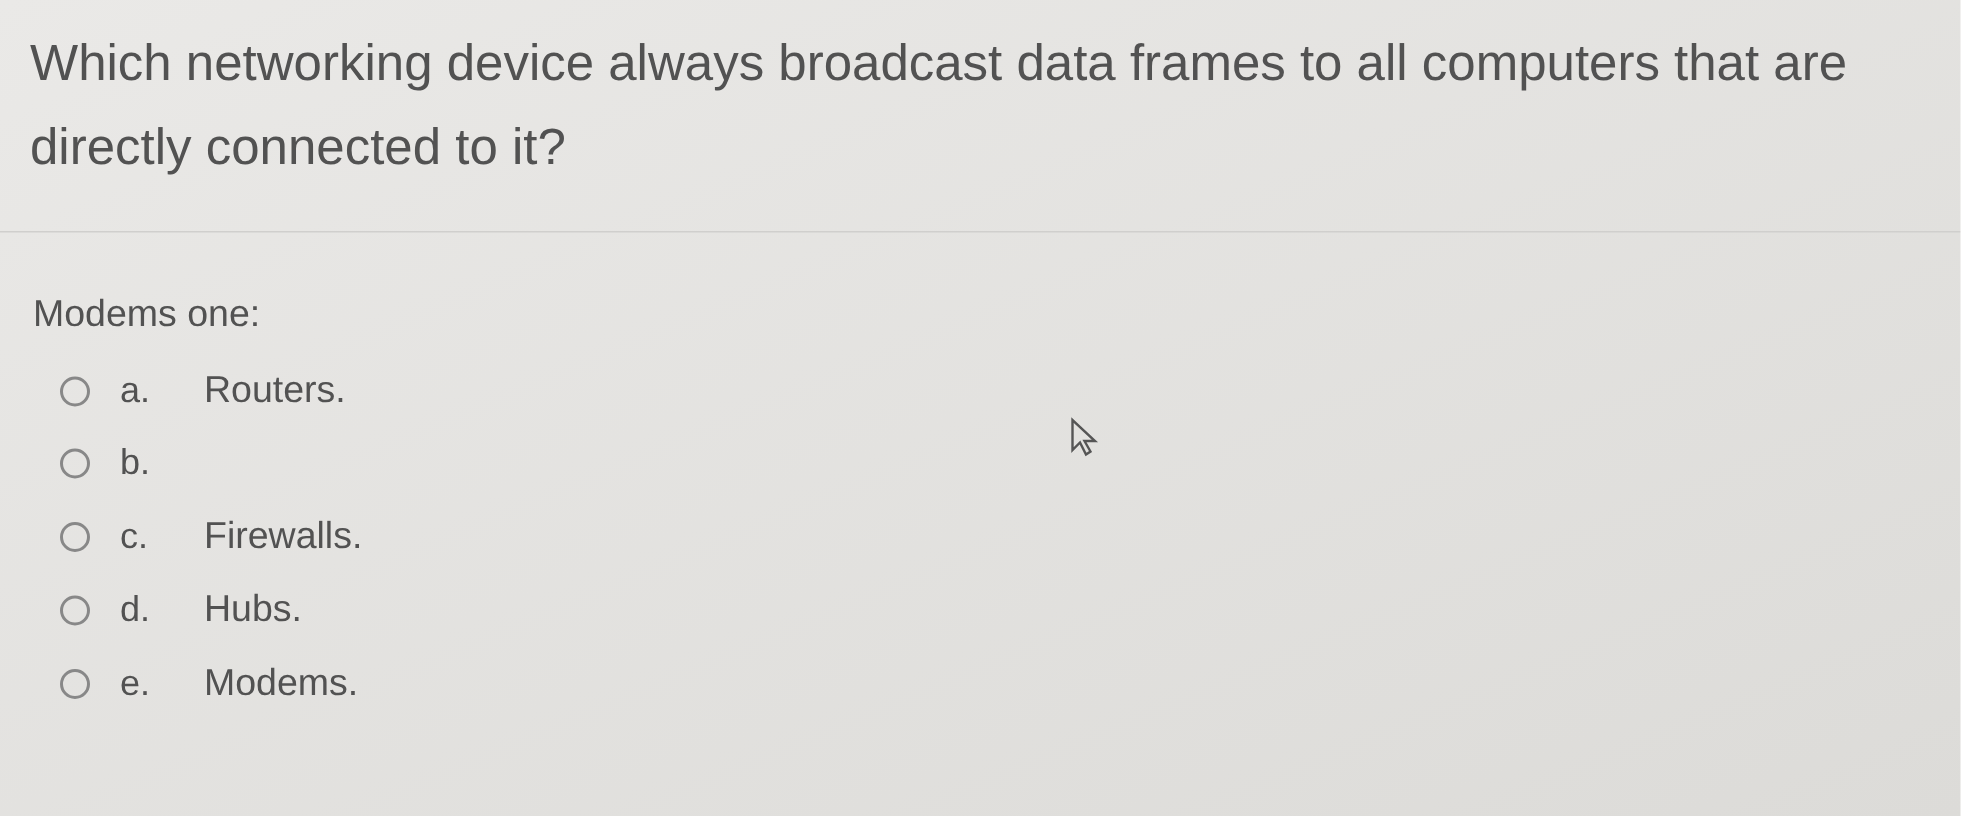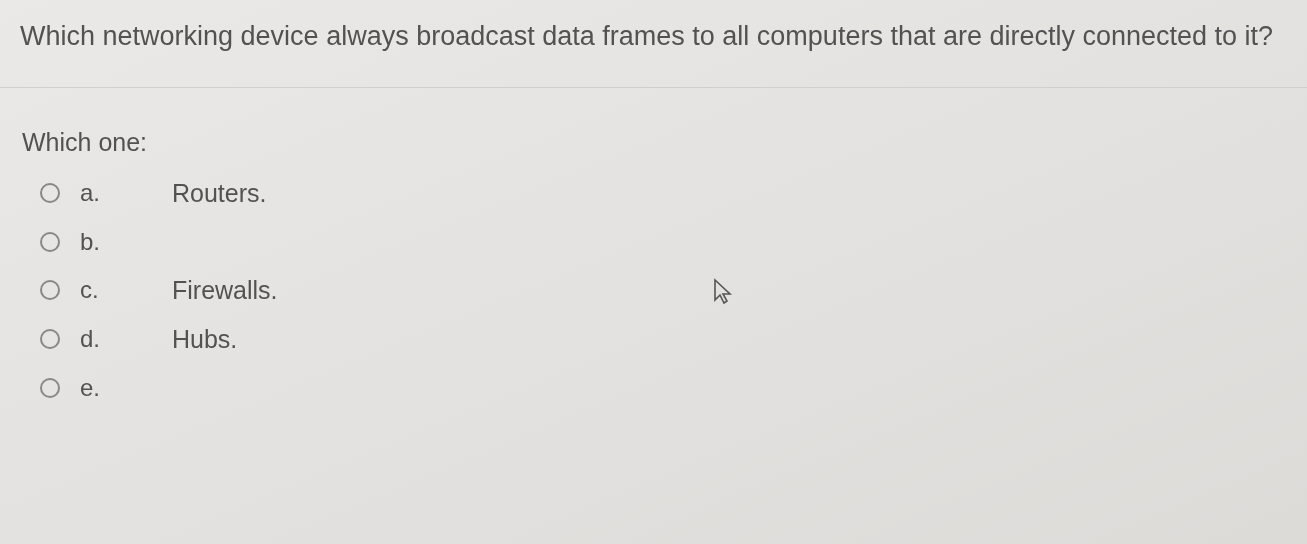--- a/index.html
+++ b/index.html
@@ -14,21 +14,21 @@
       height: 544px;
       color: #4a4a4a;
       padding: 0;
       overflow: hidden;
     }
     .question-section {
       padding: 14px 20px 28px 20px;
       border-bottom: 1px solid #d0cfcd;
     }
     .question-text {
-      font-size: 27px;
+      font-size: 34px;
       font-weight: 300;
       color: #525252;
       line-height: 1.65;
     }
     .answer-section {
       padding: 40px 20px 20px 22px;
     }
     .select-one {
       font-size: 25px;
       font-weight: 300;
@@ -59,38 +59,37 @@
       font-size: 24px;
       font-weight: 300;
       color: #525252;
       width: 30px;
     }
     .option-text {
       font-size: 25px;
       font-weight: 300;
       color: #525252;
       padding-left: 6px;
-      margin-left: 36px;
     }
     .cursor {
       position: absolute;
       left: 713px;
       top: 278px;
       pointer-events: none;
     }
   </style>
 </head>
 <body>
 
 <div class="question-section">
   <div class="question-text">Which networking device always broadcast data frames to all computers that are directly connected to it?</div>
 </div>
 
 <div class="answer-section">
-  <div class="select-one">Which one:</div>
+  <div class="select-one">Modems one:</div>
   <div class="options">
     <label class="option-row">
       <span class="radio"></span>
       <span class="option-letter">a.</span>
       <span class="option-text">Routers.</span>
     </label>
     <label class="option-row">
       <span class="radio"></span>
       <span class="option-letter">b.</span>
     </label>
@@ -100,20 +99,21 @@
       <span class="option-text">Firewalls.</span>
     </label>
     <label class="option-row">
       <span class="radio"></span>
       <span class="option-letter">d.</span>
       <span class="option-text">Hubs.</span>
     </label>
     <label class="option-row">
       <span class="radio"></span>
       <span class="option-letter">e.</span>
+      <span class="option-text">Modems.</span>
     </label>
   </div>
 </div>
 
 <div class="cursor">
   <svg width="24" height="28" viewBox="0 0 24 28">
     <path d="M 2 2 L 2 22 L 7 17 L 11 25 L 14 23 L 10 16 L 17 16 Z" fill="none" stroke="#555" stroke-width="1.6"></path>
   </svg>
 </div>
 

